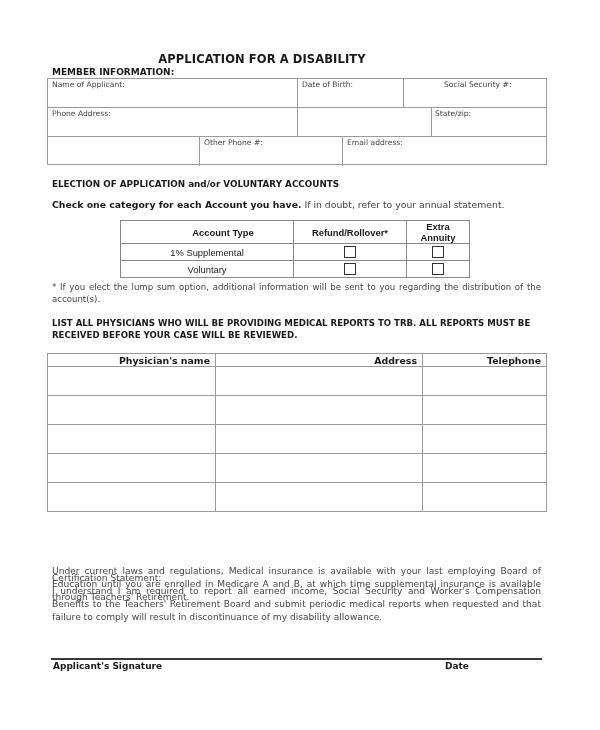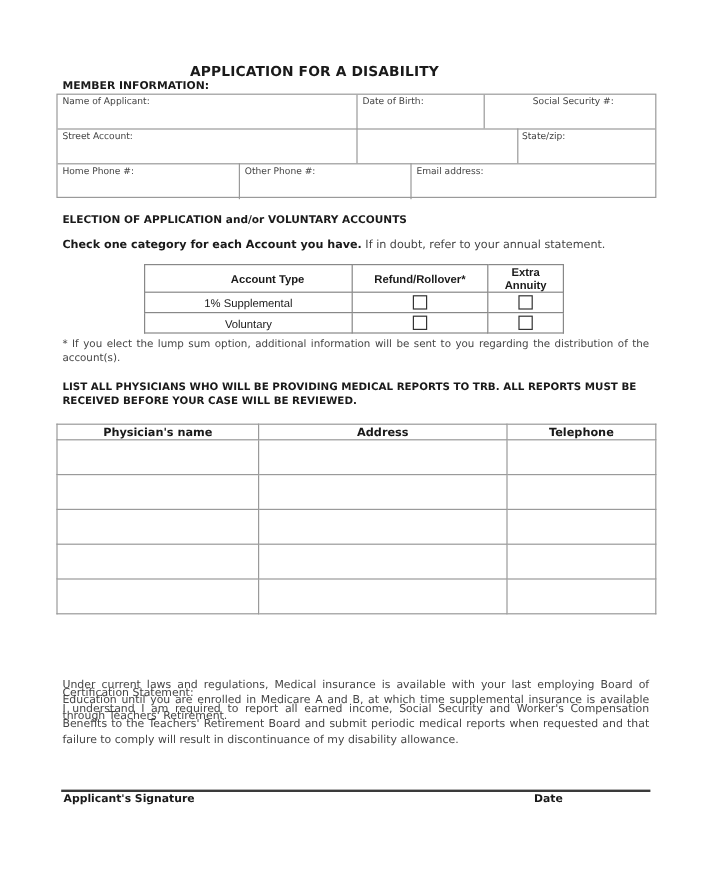--- a/index.html
+++ b/index.html
@@ -17,21 +17,21 @@
   .cell-label { font-size: 7.6px; color: #444; }
   .grid-line { background: #9a9a9a; position: absolute; }
   .bold { font-weight: bold; }
   .body-text { font-size: 9.1px; color: #444; line-height: 12.8px; text-align: justify; }
   .acct-table { border-collapse: collapse; font-family: "Liberation Sans", sans-serif; font-size: 9.4px; }
   .acct-table td, .acct-table th { border: 1px solid #888; height: 16px; padding: 0 4px; text-align: center; }
   .acct-table th { font-weight: bold; text-align: center; }
   .cb { display: inline-block; width: 12px; height: 12px; border: 1px solid #333; box-sizing: border-box; vertical-align: middle; background:#fff; cursor:pointer; }
   .phys-table { border-collapse: collapse; }
   .phys-table td, .phys-table th { border: 1px solid #9a9a9a; padding: 0 5px; }
-  .phys-table th { font-size: 9.4px; font-weight: bold; text-align: center; height: 12px; margin-top: 37px; }
+  .phys-table th { font-size: 9.4px; font-weight: bold; text-align: right; height: 12px; margin-top: 37px; }
   .phys-table td { height: 28px; }
   .sig-line { height: 2px; background: #3a3a3a; }
 </style>
 </head>
 <body>
 
 <div class="abs title"><span>APPLICATION FOR A DISABILITY</span></div>
 
 <div class="abs section-label" style="left:52px; top:67px;">MEMBER INFORMATION:</div>
 
@@ -45,24 +45,23 @@
 
   <div class="grid-line" style="left:383px; top:28px; width:1px; height:29px;"></div>
 
   <div class="grid-line" style="left:151px; top:57px; width:1px; height:30px;"></div>
   <div class="grid-line" style="left:294px; top:57px; width:1px; height:30px;"></div>
 
   <div class="abs cell-label" style="left:4px; top:1px; width:240px; height:26px;"><span>Name of Applicant:</span></div>
   <div class="abs cell-label" style="left:254px; top:1px; width:98px; height:20px;"><span>Date of Birth:</span></div>
   <div class="abs cell-label" style="left:359px; top:1px; width:136px; height:26px;margin-left:37px;"><span>Social Security #:</span></div>
 
-  <div class="abs cell-label" style="left:4px; top:30px; width:240px; height:26px;"><span>Street Account:</span></div>
+  <div class="abs cell-label" style="left:4px; top:30px; width:240px; height:26px;"><span>Phone Address:</span></div>
   <div class="abs cell-label" style="left:387px; top:30px; width:108px; height:26px;"><span>State/zip:</span></div>
 
-  <div class="abs cell-label" style="left:4px; top:59px; width:144px; height:26px;"><span>Home Phone #:</span></div>
   <div class="abs cell-label" style="left:156px; top:59px; width:135px; height:26px;"><span>Other Phone #:</span></div>
   <div class="abs cell-label" style="left:299px; top:59px; width:196px; height:26px;"><span>Email address:</span></div>
 </div>
 
 <div class="abs section-label" style="left:52px; top:179px; font-size:8.8px;">ELECTION OF APPLICATION and/or VOLUNTARY ACCOUNTS</div>
 <div class="abs" style="left:52px; top:199px; font-size:9.3px;">
   <span class="bold">Check one category for each Account you have.</span>
   <span style="color:#444;margin-top:36px;">If in doubt, refer to your annual statement.</span>
 </div>
 

